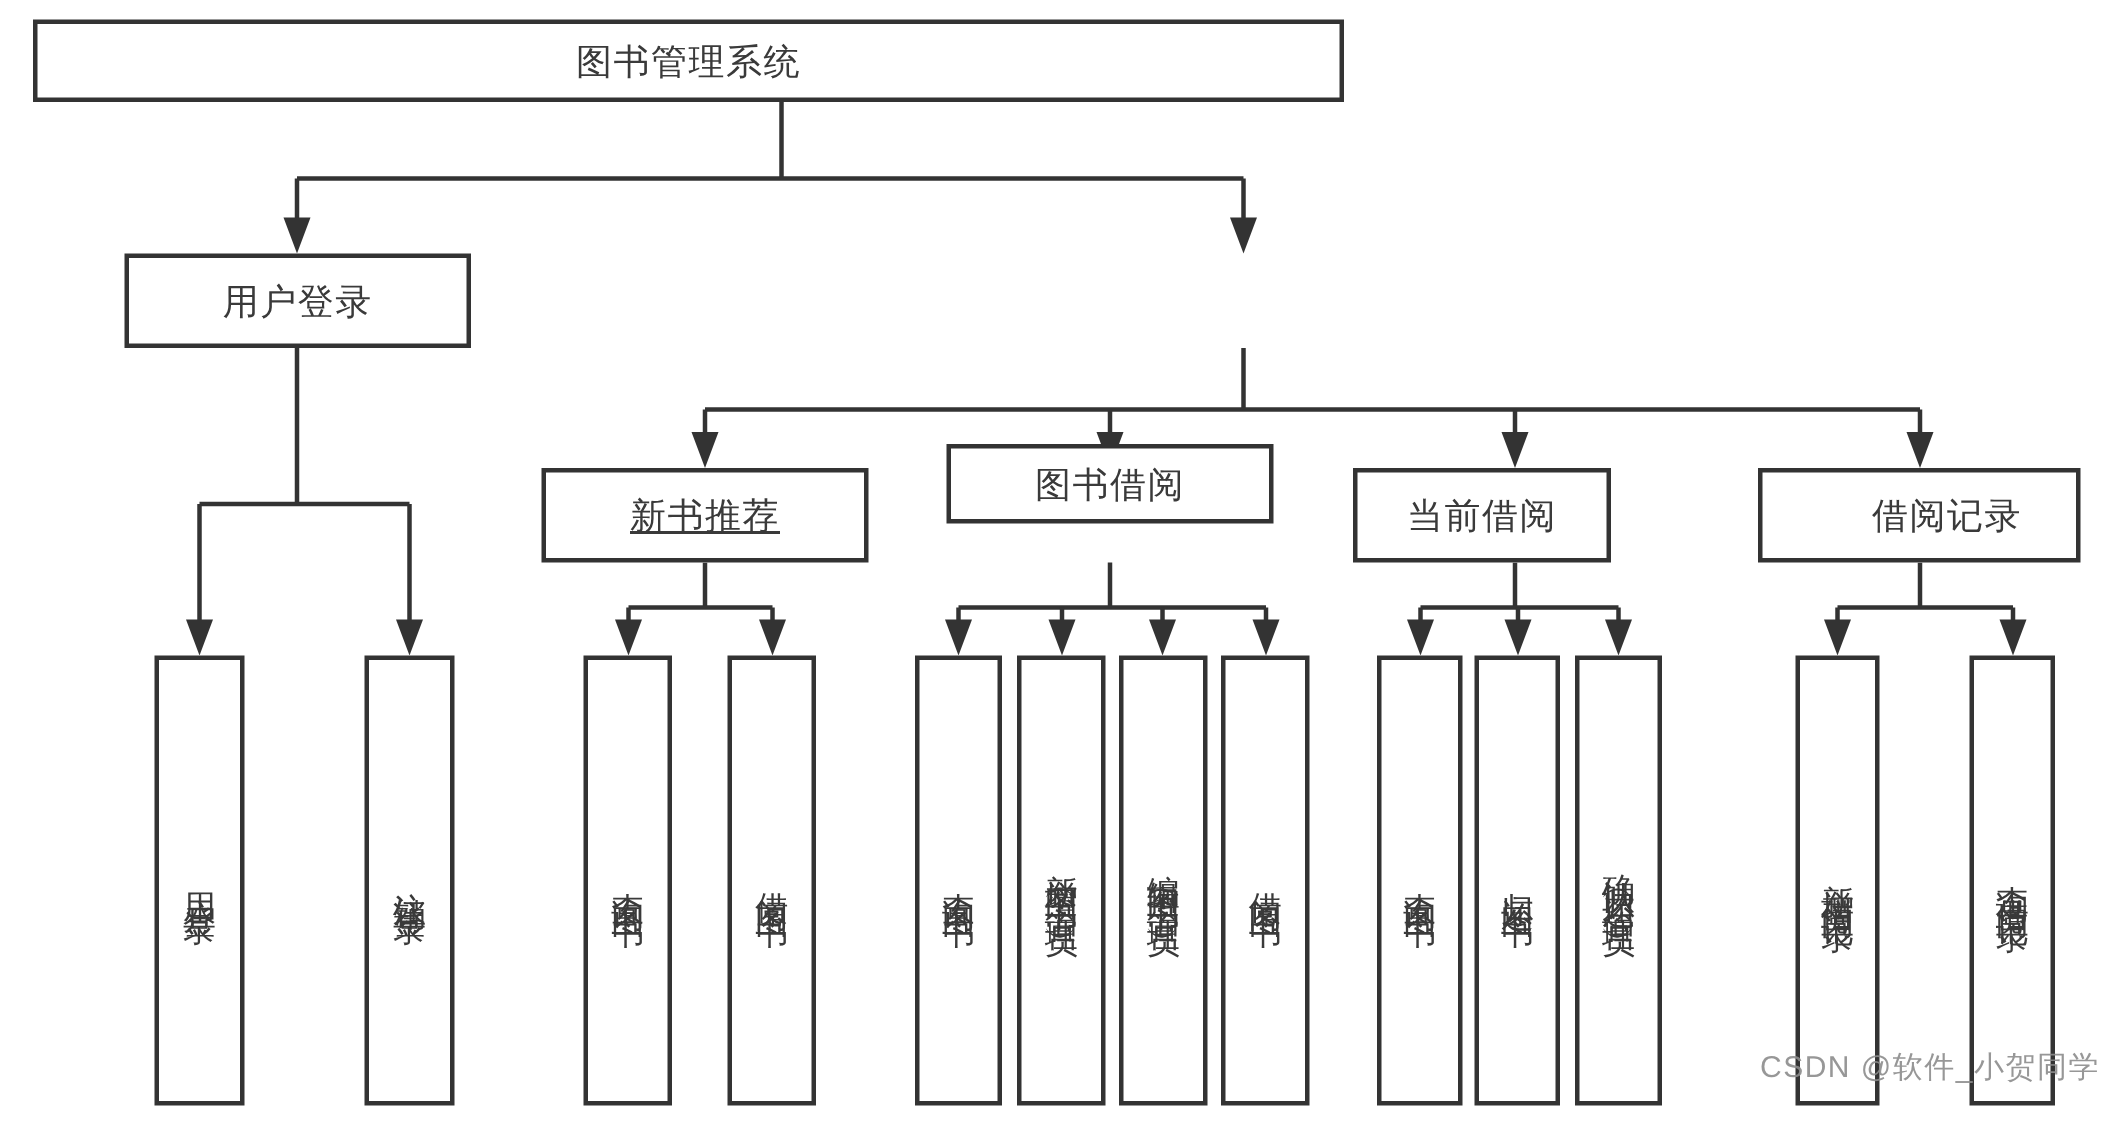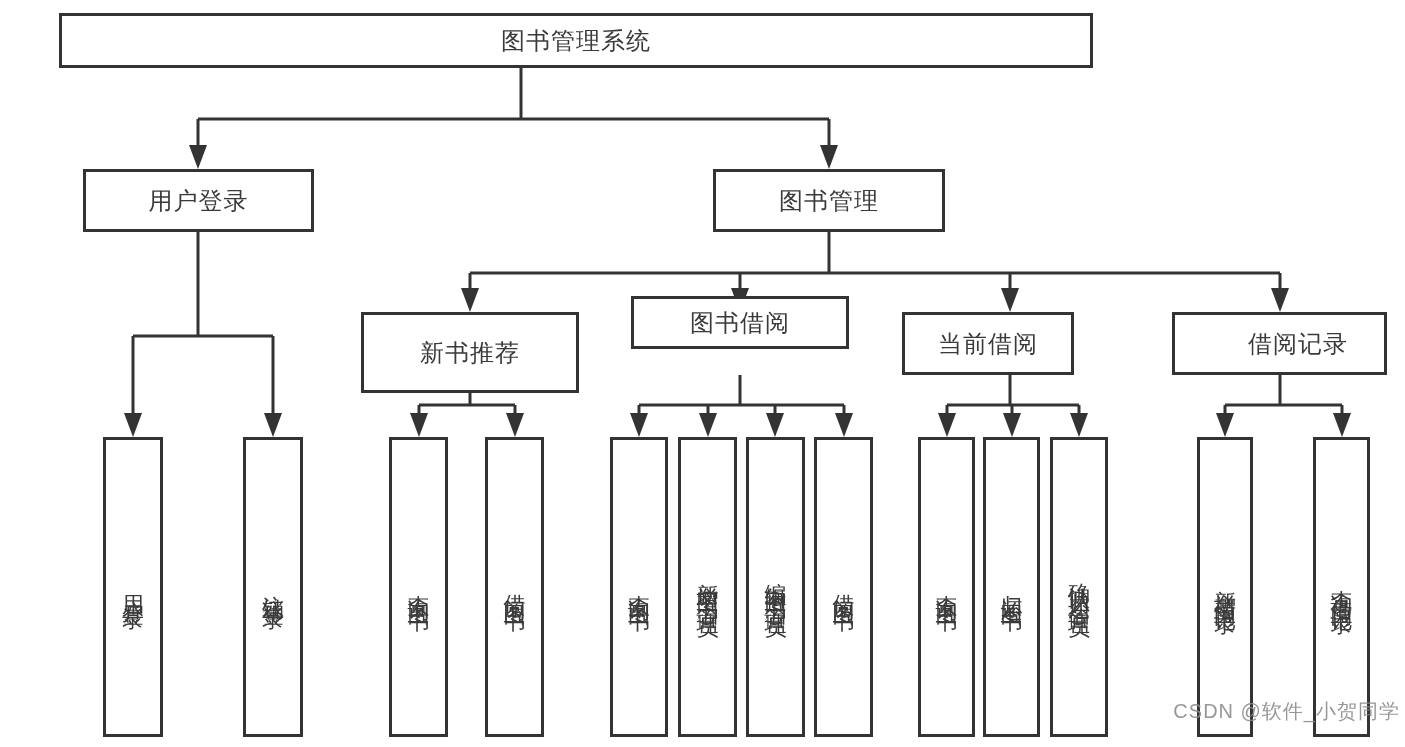--- a/index.html
+++ b/index.html
@@ -101,32 +101,29 @@
       <line x1="1012" y1="405" x2="1012" y2="423" stroke="#333333" stroke-width="3"></line>
       <polygon points="1003,413 1021,413 1012,437" fill="#333333"></polygon>
       <line x1="1079" y1="405" x2="1079" y2="423" stroke="#333333" stroke-width="3"></line>
       <polygon points="1070,413 1088,413 1079,437" fill="#333333"></polygon>
       <line x1="1225" y1="405" x2="1225" y2="423" stroke="#333333" stroke-width="3"></line>
       <polygon points="1216,413 1234,413 1225,437" fill="#333333"></polygon>
       <line x1="1342" y1="405" x2="1342" y2="423" stroke="#333333" stroke-width="3"></line>
       <polygon points="1333,413 1351,413 1342,437" fill="#333333"></polygon>
     </svg>
 
-  <div class="node h" style="left:22px; top:13px; width:1034px; height:55px;margin-left:37px;">
+  <div class="node h" style="left:22px; top:13px; width:874px; height:55px;">
     <span>图书管理系统</span>
   </div>
 
   <div class="node h" style="left:83px; top:169px; width:231px; height:63px;">
     <span>用户登录</span>
   </div>
-  <div class="node h" style="left:713px; top:169px; width:232px; height:63px;">
-    <span>图书管理</span>
-  </div>
 
-  <div class="node h" style="left:361px; top:312px; width:218px; height:81px;">
+  <div class="node h" style="left:361px; top:312px; width:218px; height:63px;text-decoration:underline;">
     <span>新书推荐</span>
   </div>
   <div class="node h" style="left:631px; top:296px; width:218px; height:53px;font-family:Liberation Serif, serif;">
     <span>图书借阅</span>
   </div>
   <div class="node h" style="left:902px; top:312px; width:172px; height:63px;">
     <span>当前借阅</span>
   </div>
   <div class="node h" style="left:1172px; top:312px; width:215px; height:63px;padding-left:37px;">
     <span>借阅记录</span>

